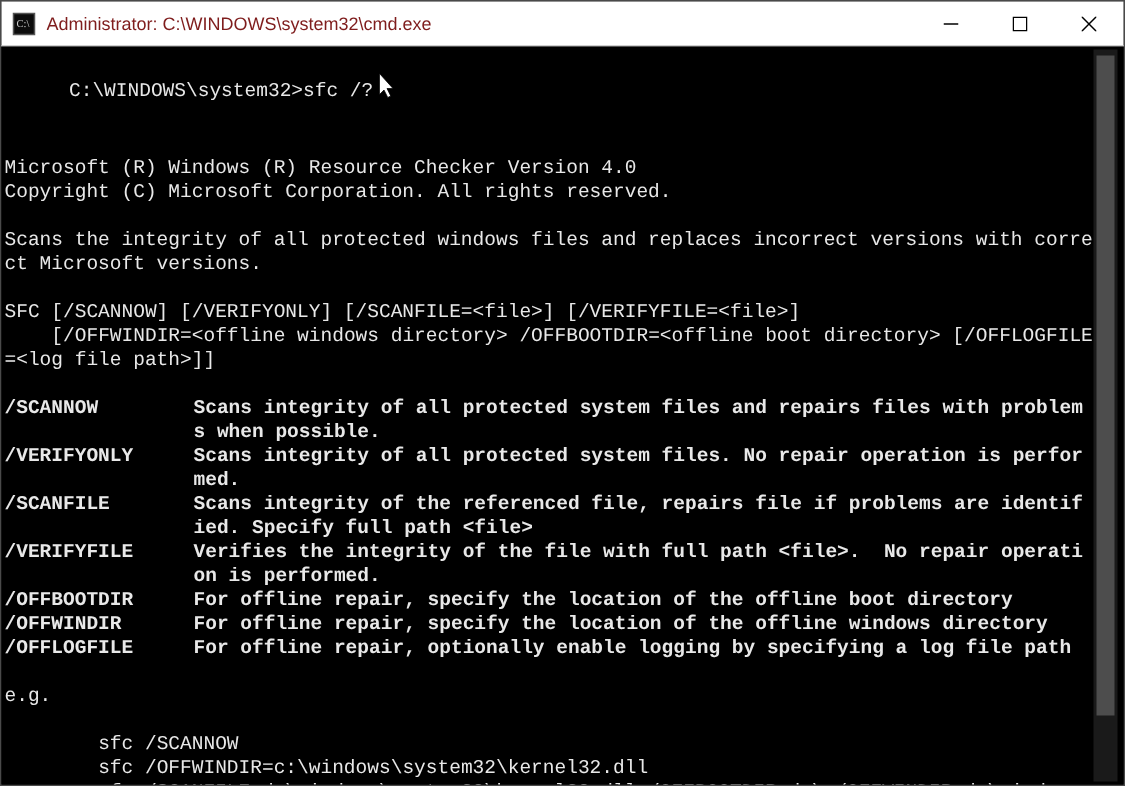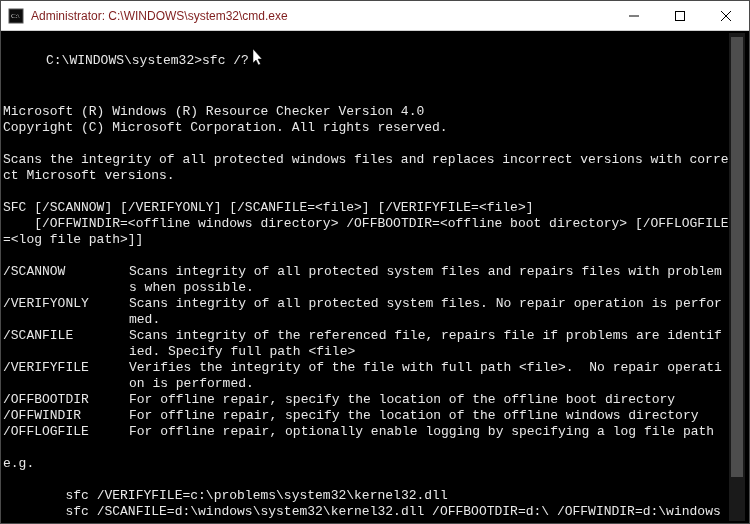--- a/index.html
+++ b/index.html
@@ -69,21 +69,21 @@
     flex: 0 0 auto;
   }
   .scrollbar-thumb {
     position: absolute;
     left: 2px; width: 12px;
     background: #4d4d4d;
     border-radius: 0;
   }
   .prompt-line { display: flex; align-items: center; margin-left: 43px; }
   .cursor-pointer-svg { display: inline-block; vertical-align: middle; margin-left: 4px; }
-  .opt-row { display: flex; }
+  .opt-row { display: flex; font-weight: bold; }
   .opt-key { width: 126px; flex: 0 0 auto; }
   .opt-desc { flex: 1; white-space: pre-wrap; }
 </style>
 </head>
 <body>
 
 <div class="window">
   <div class="titlebar">
     <span class="icon-wrap">
       <svg width="16" height="16" viewBox="0 0 16 16">
@@ -122,18 +122,18 @@
 <span>Copyright (C) Microsoft Corporation. All rights reserved.</span>
 
 <span>Scans the integrity of all protected windows files and replaces incorrect versions with correct Microsoft versions.</span>
 
 <span>SFC [/SCANNOW] [/VERIFYONLY] [/SCANFILE=&lt;file&gt;] [/VERIFYFILE=&lt;file&gt;]</span>
 <span>    [/OFFWINDIR=&lt;offline windows directory&gt; /OFFBOOTDIR=&lt;offline boot directory&gt; [/OFFLOGFILE=&lt;log file path&gt;]]</span>
 
 <div id="options-block"><div class="opt-row"><span class="opt-key">/SCANNOW</span><span class="opt-desc">Scans integrity of all protected system files and repairs files with problems when possible.</span></div><div class="opt-row"><span class="opt-key">/VERIFYONLY</span><span class="opt-desc">Scans integrity of all protected system files. No repair operation is performed.</span></div><div class="opt-row"><span class="opt-key">/SCANFILE</span><span class="opt-desc">Scans integrity of the referenced file, repairs file if problems are identified. Specify full path &lt;file&gt;</span></div><div class="opt-row"><span class="opt-key">/VERIFYFILE</span><span class="opt-desc">Verifies the integrity of the file with full path &lt;file&gt;.  No repair operation is performed.</span></div><div class="opt-row"><span class="opt-key">/OFFBOOTDIR</span><span class="opt-desc">For offline repair, specify the location of the offline boot directory</span></div><div class="opt-row"><span class="opt-key">/OFFWINDIR</span><span class="opt-desc">For offline repair, specify the location of the offline windows directory</span></div><div class="opt-row"><span class="opt-key">/OFFLOGFILE</span><span class="opt-desc">For offline repair, optionally enable logging by specifying a log file path</span></div></div>
 <span>e.g.</span>
 
-<div id="examples-block"><div>        sfc /VERIFYFILE=c:\problems\system32\kernel32.dll</div><div>        sfc /SCANFILE=d:\windows\system32\kernel32.dll /OFFBOOTDIR=d:\ /OFFWINDIR=d:\windows</div></div></div>
+<div id="examples-block"><div>        sfc /SCANNOW</div><div>        sfc /OFFWINDIR=c:\windows\system32\kernel32.dll</div><div>        sfc /SCANFILE=d:\windows\system32\kernel32.dll /OFFBOOTDIR=d:\ /OFFWINDIR=d:\windows</div></div></div>
     <div class="scrollbar-track">
       <div class="scrollbar-thumb" id="sb-thumb" style="top: 4px; height: 440px;"></div>
     </div>
   </div>
 </div>
 
 </body></html>

